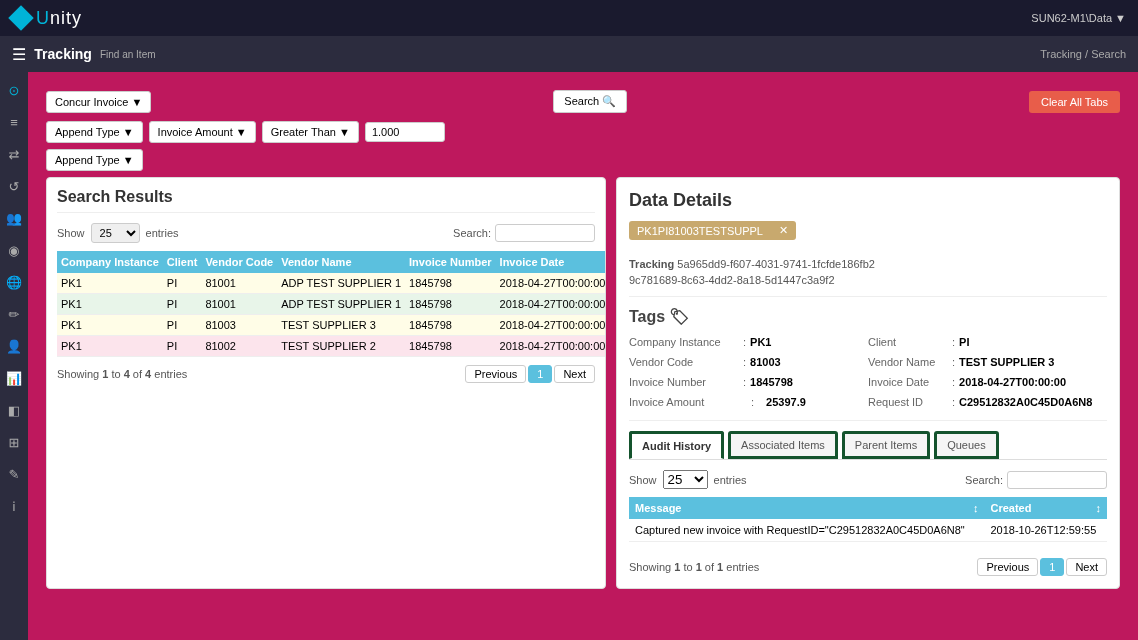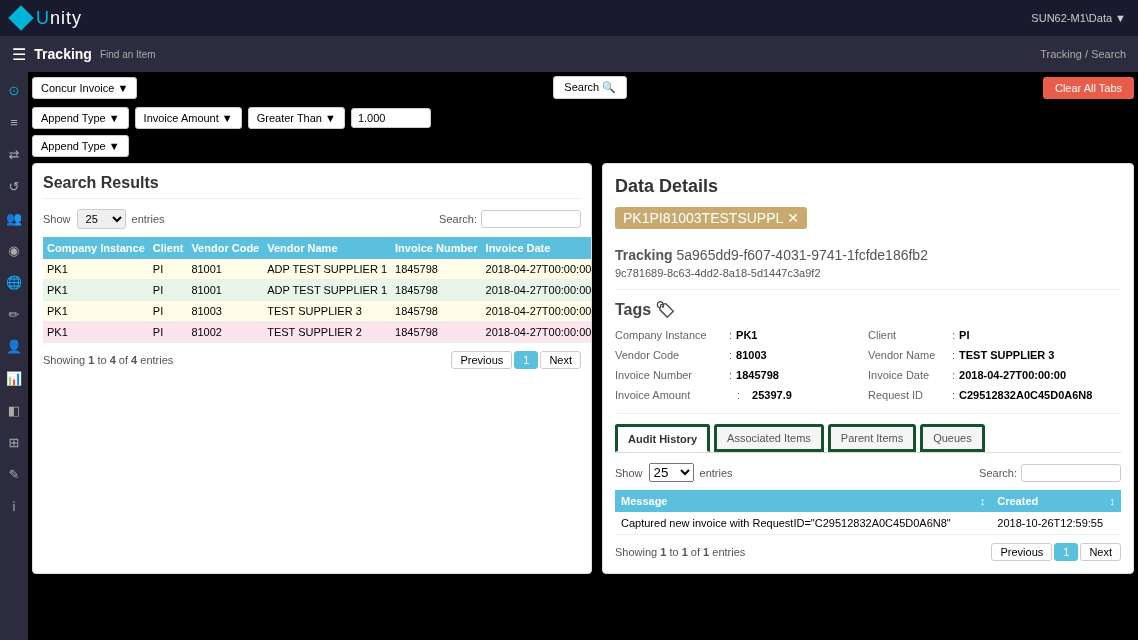--- a/index.html
+++ b/index.html
@@ -61,23 +61,23 @@
       color: #aaa;
       display: flex; align-items: center; justify-content: center;
       font-size: 13px;
       cursor: pointer;
     }
     .sidebar-icon.active { color: #00b4d8; }
 
     
     .main-content {
       flex: 1;
-      background: #000000;
+      background: #be185d;
       overflow-y: auto;
-      padding: 4px;
+      padding: 18px;
     }
 
     
     .search-bar-area {
       display: flex;
       align-items: center;
       gap: 8px;
       margin-bottom: 8px;
     }
     .btn-outline {
@@ -236,29 +236,29 @@
       font-size: 18px;
       font-weight: bold;
       color: #333;
       margin-bottom: 10px;
     }
     .tag-badge {
       background: #c8a96e;
       color: #fff;
       padding: 3px 8px;
       border-radius: 3px;
-      font-size: 14px;
+      font-size: 11px;
       display: inline-flex;
       align-items: flex-end;
-      gap: 4px;
+      gap: 16px;
       margin-bottom: 10px;
     }
     .tag-badge .close { cursor: pointer; }
     .tracking-id {
-      font-size: 14px;
+      font-size: 11px;
       color: #555;
       margin-bottom: 4px;
     }
     .tracking-id2 {
       font-size: 11px;
       color: #555;
       margin-bottom: 10px;
     }
     .tags-section {
       margin-bottom: 10px;
@@ -319,21 +319,21 @@
       font-weight: bold;
     }
     .sub-table td {
       padding: 5px 6px;
       border-bottom: 1px solid #eee;
     }
     .sub-pagination {
       display: flex;
       align-items: center;
       justify-content: space-between;
-      margin-top: 8px;
+      margin-top: 16px;
       font-size: 11px;
     }
 
     
     .main-content::-webkit-scrollbar { width: 6px; }
     .main-content::-webkit-scrollbar-thumb { background: #ccc; border-radius: 3px; }
   </style>
 </head>
 <body>
 

